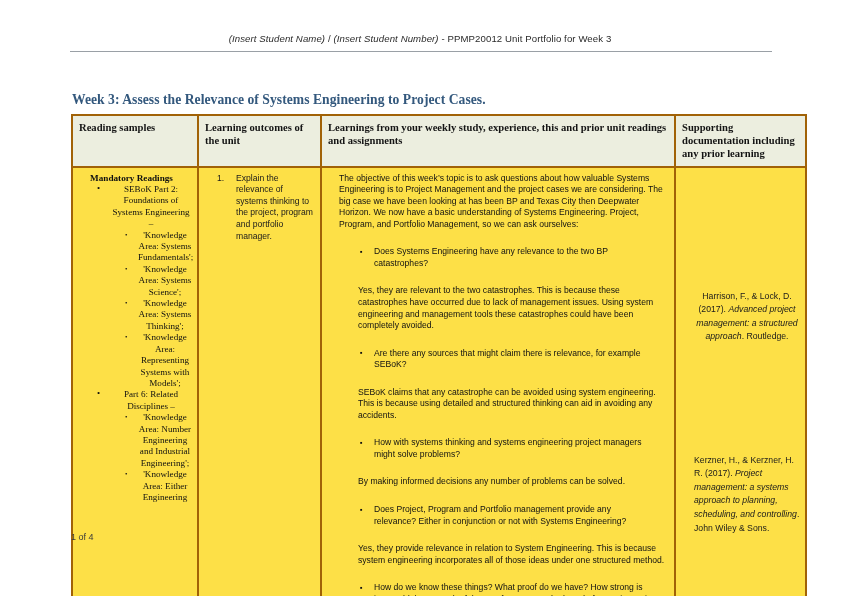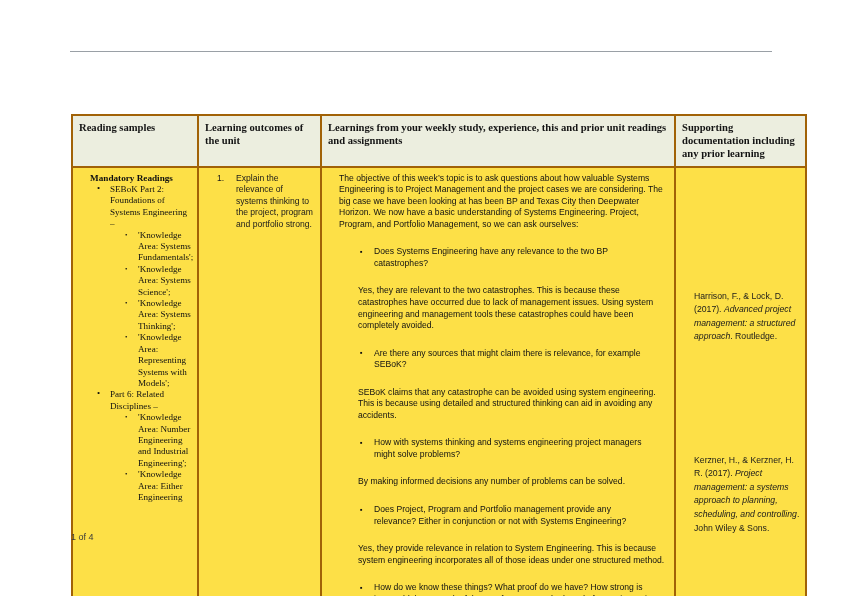--- a/index.html
+++ b/index.html
@@ -107,20 +107,21 @@
     list-style: none;
     margin: 0;
     padding: 0;
   }
   .c1 ul.lvl1 { margin-left: 6px; }
   .c1 ul.lvl2 { margin-left: 14px; }
   .c1 li {
     position: relative;
     padding-left: 14px;
     margin: 0 0 0 0;
+    text-align: center;
   }
   .c1 li::before {
     content: "\2022";
     position: absolute;
     left: 1px;
     top: -1px;
     font-size: 9px;
   }
   .c1 ul.lvl2 > li::before {
     content: "\2022";
@@ -191,41 +192,45 @@
     line-height: 13.6px;
     color: #1a1a1a;
     position: relative;
     height: 330px;
   }
   .c4 .ref {
     position: absolute;
     left: 1px;
     right: 0;
   }
-  .c4 .ref1 { top: 118px; }
+  .c4 .ref1 { top: 118px; text-align: center; }
   .c4 .ref2 { top: 282px; }
   .c4 .it { font-style: italic; }
 
   
   .doc-footer {
     position: absolute;
     left: 71px;
     top: 532px;
     font-family: "Liberation Sans", sans-serif;
     font-size: 9px;
     color: #3a3a3a;
   }
 </style>
 </head>
 <body>
 
 <div class="page">
 
+  <div class="doc-header">
+    <span class="it">(Insert Student Name)</span><span> / </span><span class="it">(Insert Student Number)</span><span> - PPMP20012 Unit Portfolio for Week 3</span>
+  </div>
   <div class="header-rule"></div>
 
+  <div class="page-title">Week 3: Assess the Relevance of Systems Engineering to Project Cases.</div>
 
   <table class="tbl">
     <thead>
       <tr>
         <td class="col1">Reading samples</td>
         <td class="col2">Learning outcomes of the unit</td>
         <td class="col3">Learnings from your weekly study, experience, this and prior unit readings and assignments</td>
         <td class="col4">Supporting documentation including any prior learning</td>
       </tr>
     </thead>
@@ -254,21 +259,21 @@
               </li>
             </ul>
           </div>
         </td>
 
         <td class="col2">
           <div class="c2">
             <ol>
               <li>
                 <span class="num">1.</span>
-                <span>Explain the relevance of systems thinking to the project, program and portfolio strong.</span>
+                <span>Explain the relevance of systems thinking to the project, program and portfolio manager.</span>
               </li>
             </ol>
           </div>
         </td>
 
         <td class="col3">
           <div class="c3">
             <div class="para">The objective of this week’s topic is to ask questions about how valuable Systems Engineering is to Project Management and the project cases we are considering.  The big case we have been looking at has been BP and Texas City then Deepwater Horizon.  We now have a basic understanding of Systems Engineering. Project, Program, and Portfolio Management, so we can ask ourselves:</div>
             <ul>
               <li>

